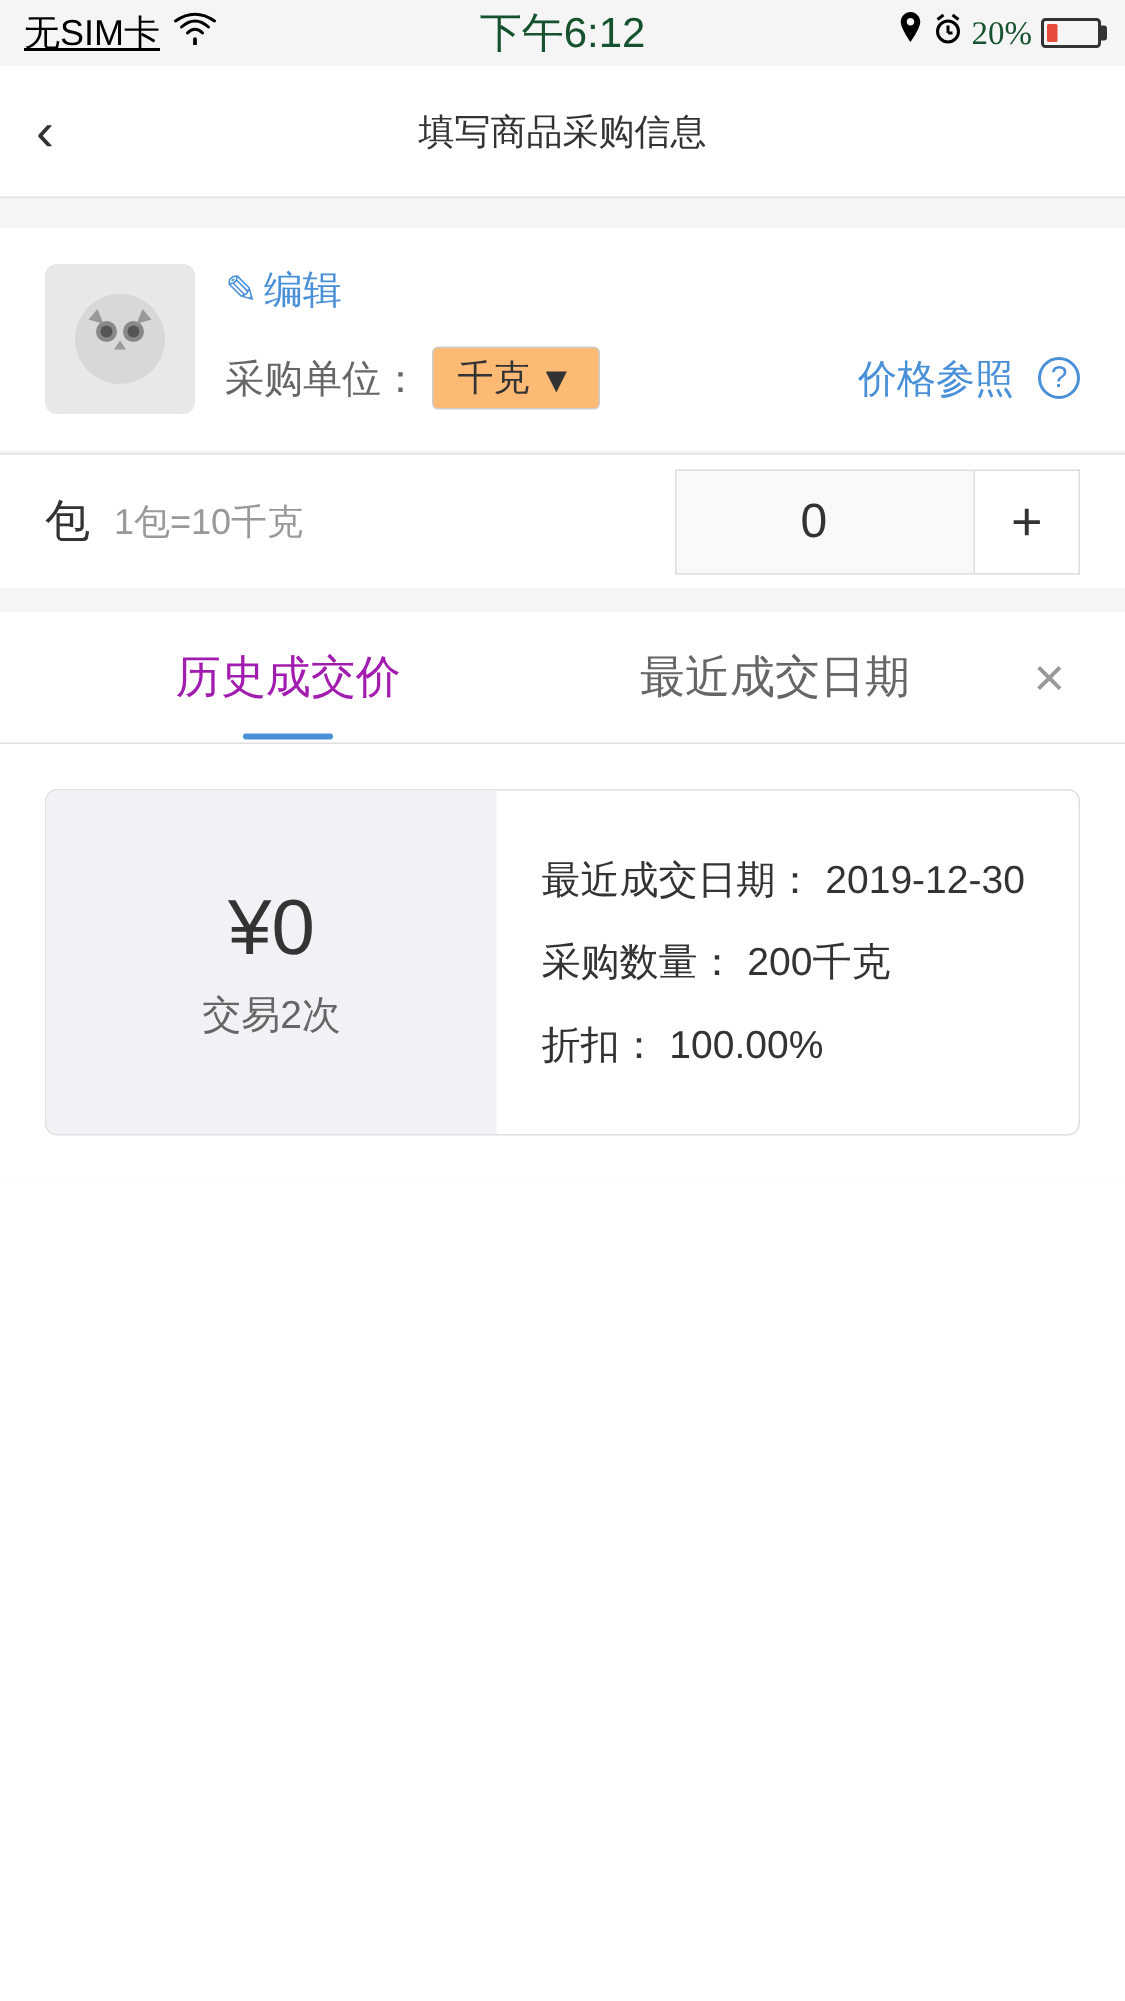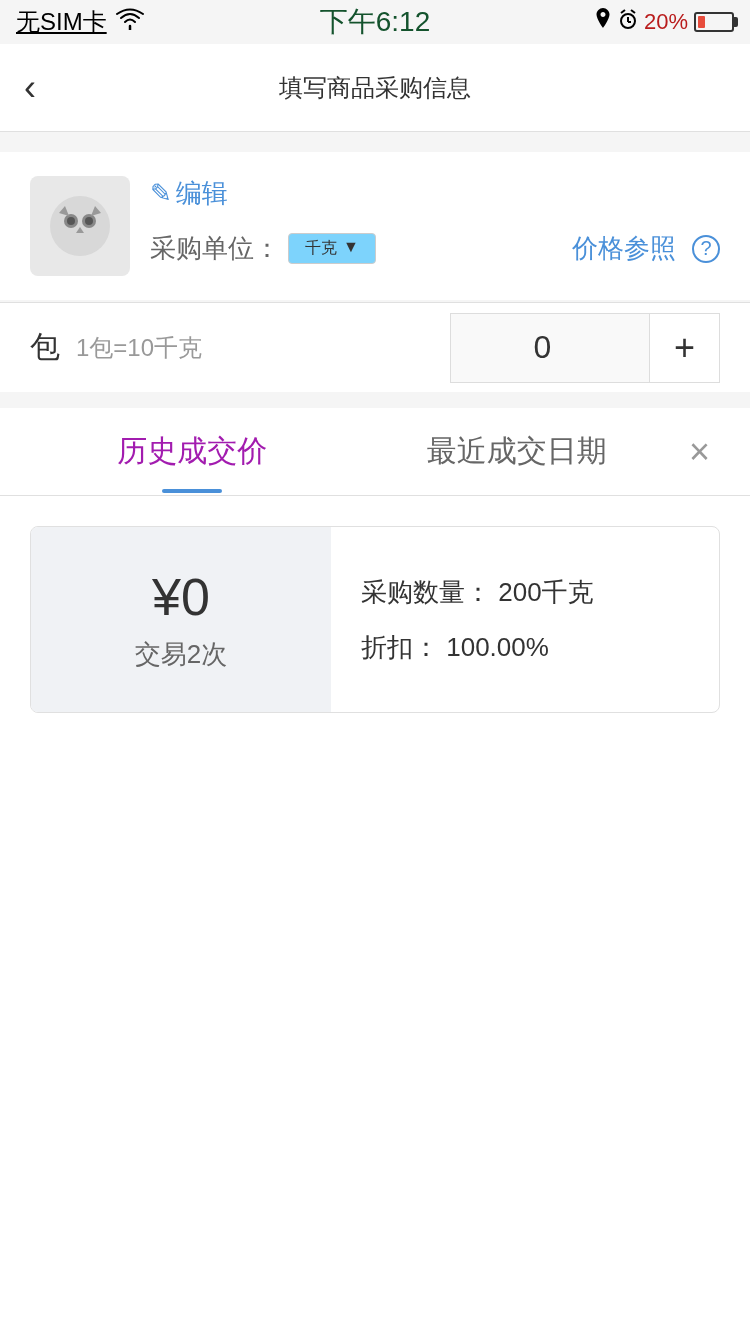--- a/index.html
+++ b/index.html
@@ -37,21 +37,22 @@
       font-weight: 500;
       position: absolute;
       left: 50%;
       transform: translateX(-50%);
     }
     .status-right {
       display: flex;
       align-items: center;
       gap: 6px;
       font-size: 22px;
-      color: #b91c1c;
+      color: #14532d;
+      font-family: Liberation Serif, serif;
     }
     .battery-icon {
       width: 40px;
       height: 20px;
       border: 2px solid #333;
       border-radius: 3px;
       position: relative;
       display: inline-block;
     }
     .battery-icon::after {
@@ -150,27 +151,27 @@
       font-size: 26px;
       color: #666;
       display: flex;
       align-items: center;
       gap: 8px;
     }
     .unit-selector {
       border: 1px solid #ccc;
       border-radius: 4px;
       padding: 4px 16px;
-      font-size: 16px;
-      color: #333;
-      display: flex;
-      align-items: flex-start;
+      font-size: 24px;
+      color: #333;
+      display: flex;
+      align-items: flex-end;
       gap: 6px;
       cursor: pointer;
-      background: #7dd3fc;
+      background: #fdba74;
     }
     .price-ref {
       font-size: 26px;
       color: #4a90d9;
       display: flex;
       align-items: center;
       gap: 16px;
       cursor: pointer;
     }
     .price-ref-circle {
@@ -436,20 +437,24 @@
   </div>
 
   <div class="history-content">
     <div class="history-card">
       <div class="history-price-side">
         <div class="price-amount">¥0</div>
         <div class="trade-count">交易2次</div>
       </div>
       <div class="history-detail-side">
         <div class="detail-row">
+          <span>最近成交日期：</span>
+          <span>2019-12-30</span>
+        </div>
+        <div class="detail-row">
           <span>采购数量：</span>
           <span>200千克</span>
         </div>
         <div class="detail-row">
           <span>折扣：</span>
           <span>100.00%</span>
         </div>
       </div>
     </div>
   </div>

